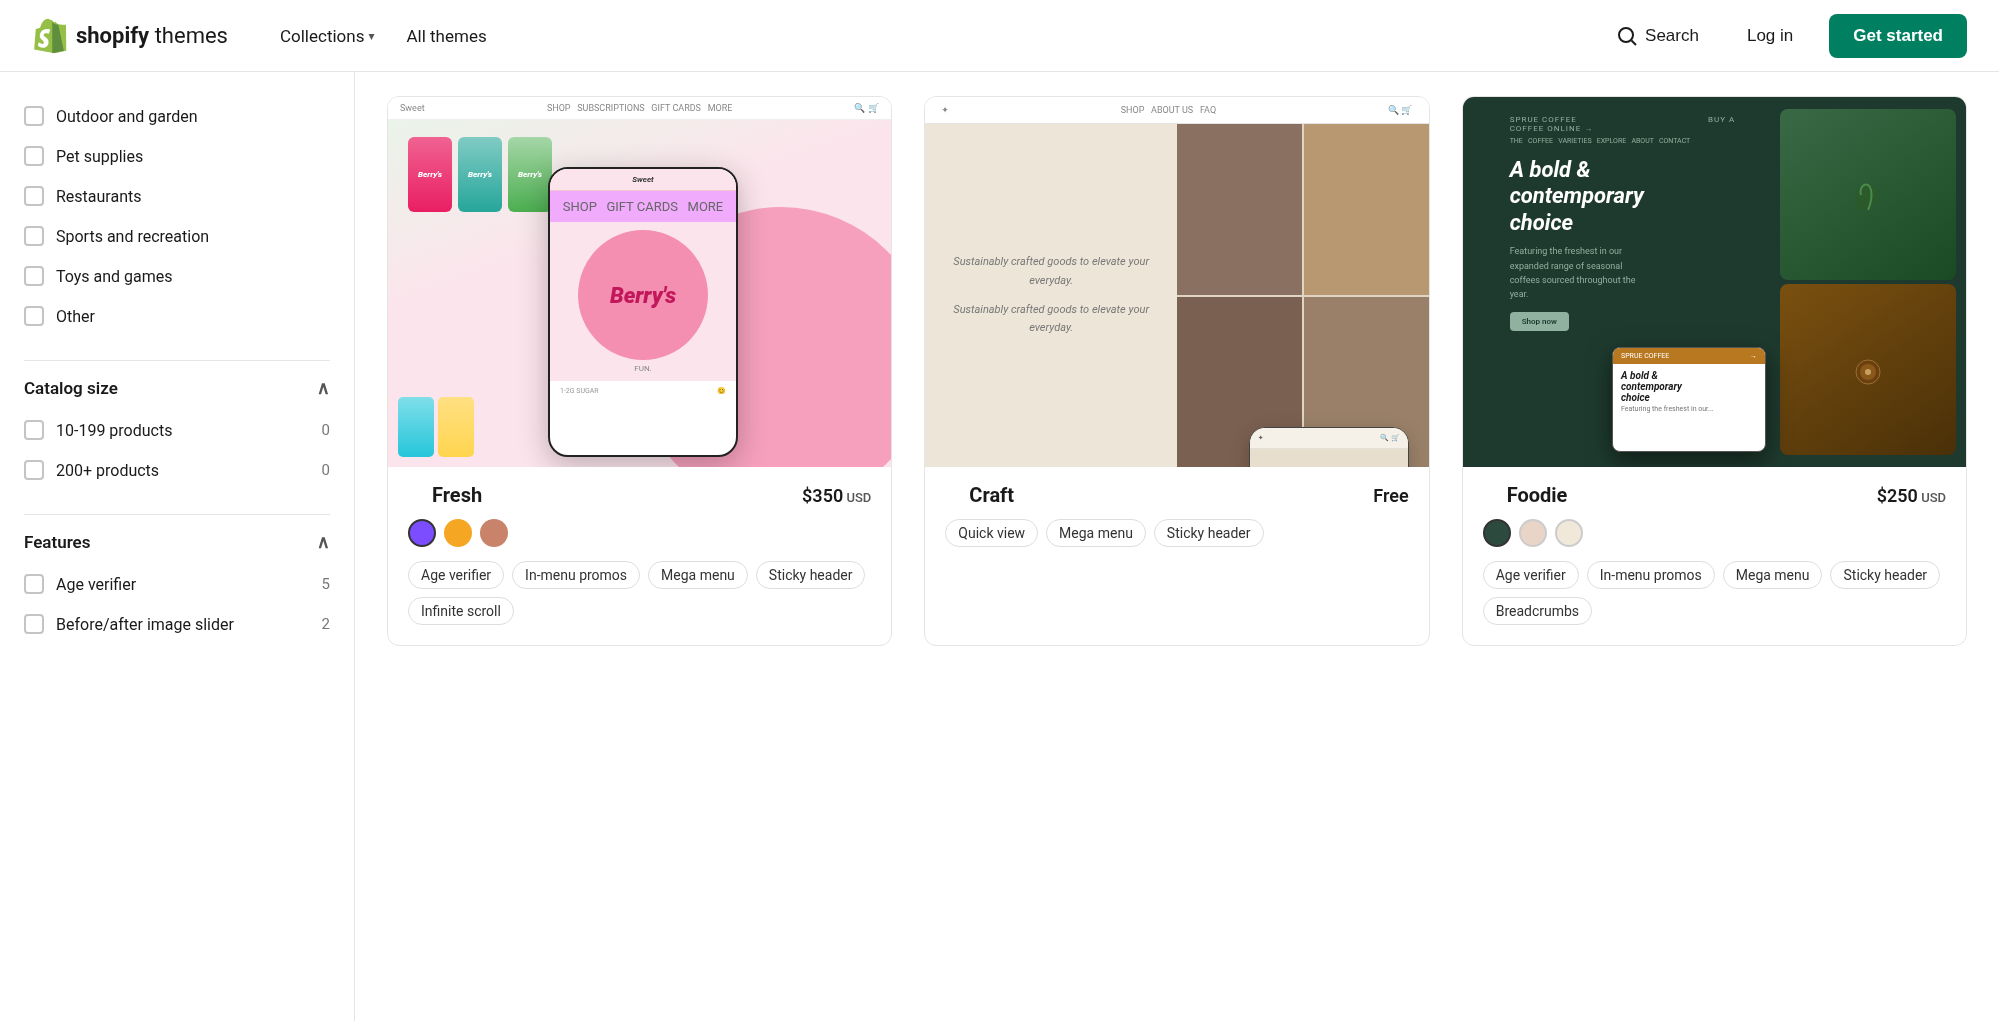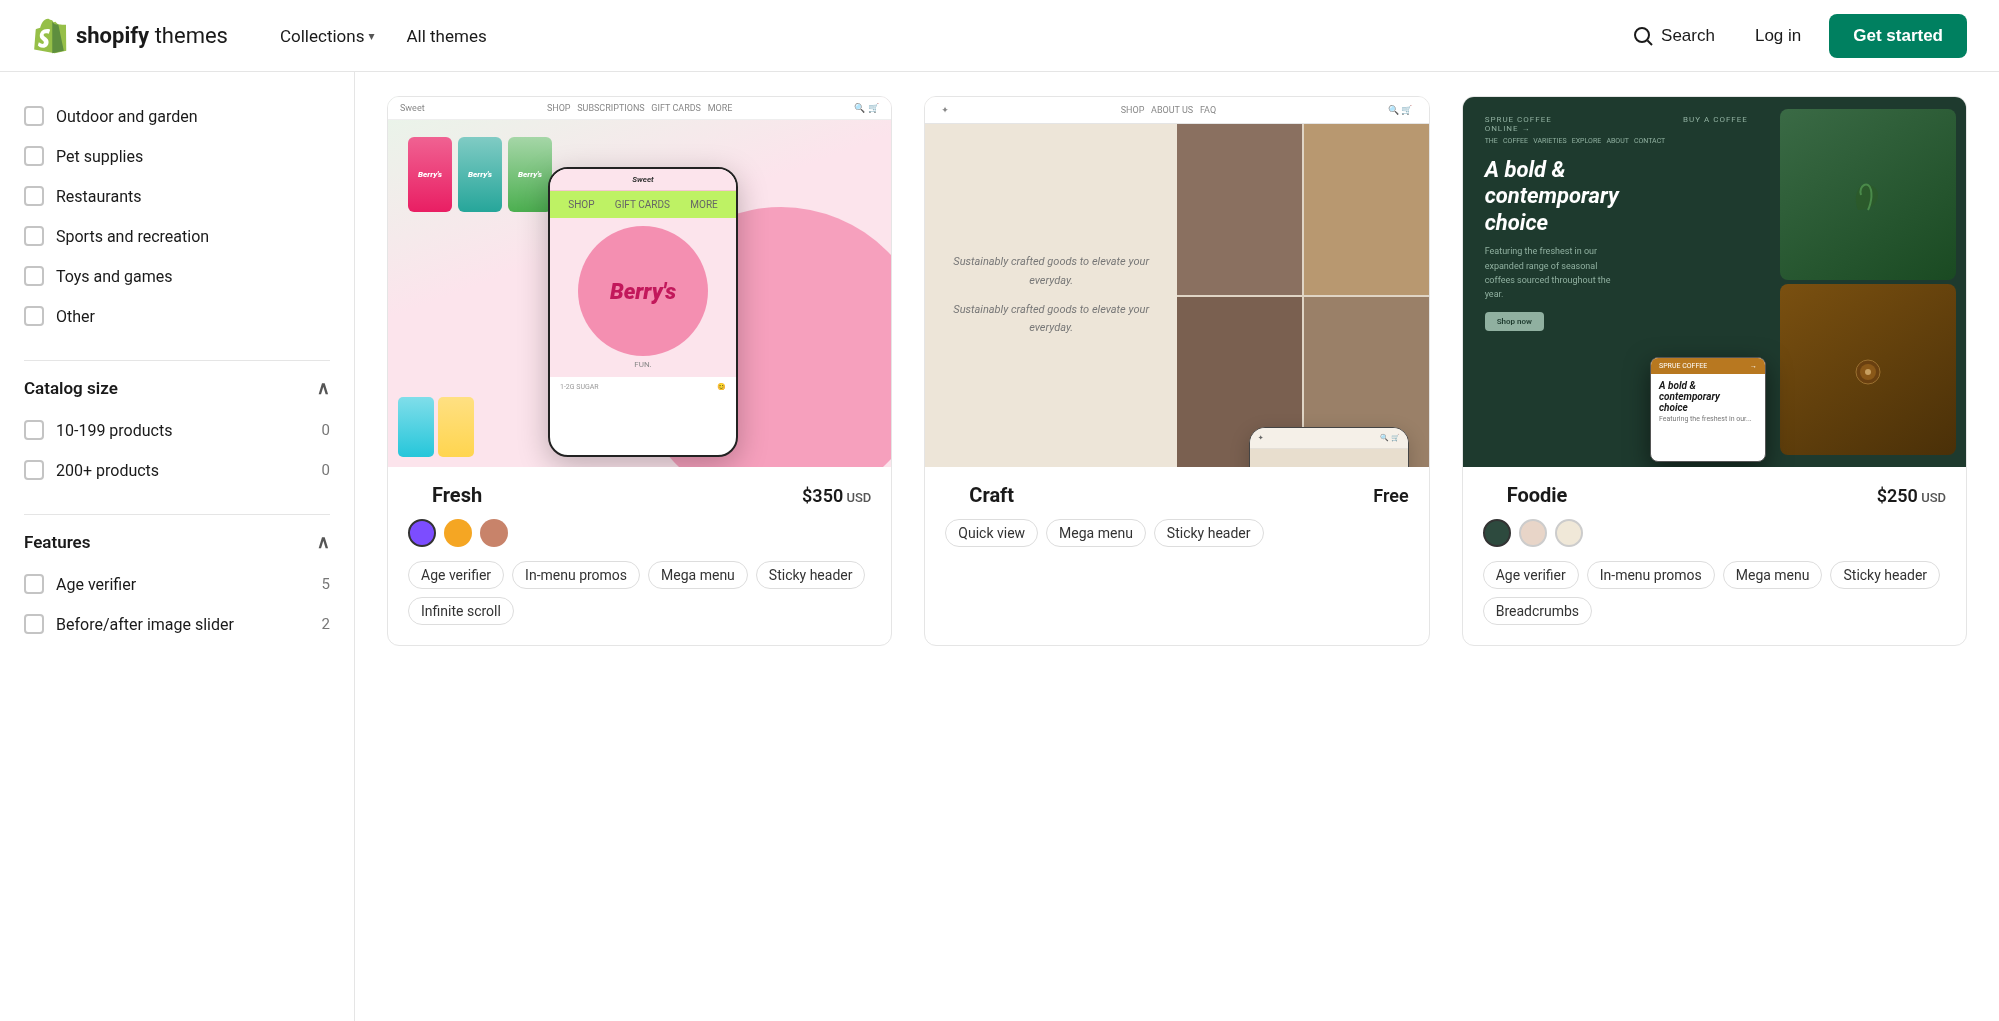--- a/index.html
+++ b/index.html
@@ -50,21 +50,21 @@
       font-size: 17px;
       color: #1a1a1a;
       cursor: pointer;
       border-radius: 6px;
       text-decoration: none;
     }
     .nav-chevron { font-size: 12px; color: #555; }
     .header-right {
       display: flex;
       align-items: center;
-      gap: 16px;
+      gap: 24px;
       justify-content: center;
     }
     .search-btn {
       display: flex;
       align-items: center;
       gap: 8px;
       font-size: 17px;
       color: #1a1a1a;
       cursor: pointer;
       padding: 8px 12px;
@@ -408,21 +408,21 @@
             <div style="position:absolute;bottom:-40px;right:-40px;width:300px;height:300px;background:#f48fb1;border-radius:50%;opacity:0.8;"></div>
 
             <div style="position:absolute;top:40px;left:20px;display:flex;gap:6px;z-index:3;">
               <div style="width:44px;height:75px;background:linear-gradient(180deg,#f06292,#e91e63);border-radius:6px;display:flex;align-items:center;justify-content:center;font-size:8px;font-style:italic;font-weight:900;color:#fff;">Berry's</div>
               <div style="width:44px;height:75px;background:linear-gradient(180deg,#80cbc4,#26a69a);border-radius:6px;display:flex;align-items:center;justify-content:center;font-size:8px;font-style:italic;font-weight:900;color:#fff;">Berry's</div>
               <div style="width:44px;height:75px;background:linear-gradient(180deg,#a5d6a7,#4caf50);border-radius:6px;display:flex;align-items:center;justify-content:center;font-size:8px;font-style:italic;font-weight:900;color:#fff;">Berry's</div>
             </div>
 
             <div style="position:absolute;bottom:10px;left:160px;width:190px;height:290px;background:#fff;border:2px solid #222;border-radius:20px;overflow:hidden;box-shadow:0 8px 30px rgba(0,0,0,0.25);z-index:4;">
               <div style="background:#fce4ec;padding:6px 10px;font-size:8px;font-style:italic;font-weight:700;text-align:center;color:#333;border-bottom:1px solid #f5c6d0;">Sweet</div>
-              <div style="background:#bef264;padding:8px;display:flex;justify-content:space-around;font-size:10px;color:#666;">
+              <div style="background:#f0abfc;padding:8px;display:flex;justify-content:space-around;font-size:13px;color:#666;">
                 <span>SHOP</span>
                   <span>GIFT CARDS</span>
                   <span>MORE</span>
               </div>
               <div style="background:#fce4ec;padding:8px;text-align:center;">
                 <div style="width:130px;height:130px;background:#f48fb1;border-radius:50%;margin:0 auto;display:flex;align-items:center;justify-content:center;">
                   <span style="font-size:22px;font-style:italic;font-weight:900;color:#c2185b;">Berry's</span>
                 </div>
                 <div style="font-size:8px;color:#888;margin-top:4px;">FUN.</div>
               </div>
@@ -514,21 +514,21 @@
             <span class="tag">Mega menu</span>
             <span class="tag">Sticky header</span>
           </div>
         </div>
       </div>
 
       <div class="theme-card">
         <div class="theme-preview">
           <div style="width:100%;height:100%;background:#1e3a2e;position:relative;overflow:hidden;display:flex;">
 
-            <div style="padding:18px 22px;flex:1;color:#fff;position:relative;z-index:2;">
+            <div style="padding:18px 16px;flex:1;color:#fff;position:relative;z-index:2;margin-left:31px;">
               <div style="font-size:8px;color:#90b0a0;text-transform:uppercase;letter-spacing:1px;margin-bottom:4px;">SPRUE COFFEE &nbsp;&nbsp;&nbsp;&nbsp;&nbsp;&nbsp;&nbsp;&nbsp;&nbsp;&nbsp;&nbsp;&nbsp;&nbsp;&nbsp;&nbsp;&nbsp;&nbsp;&nbsp;&nbsp;&nbsp;&nbsp;&nbsp;&nbsp;&nbsp;&nbsp;&nbsp;&nbsp;&nbsp;&nbsp;&nbsp;&nbsp;&nbsp;&nbsp;&nbsp;&nbsp;&nbsp;&nbsp;&nbsp;&nbsp;&nbsp;&nbsp;&nbsp; BUY A COFFEE ONLINE →</div>
               <div style="font-size:7px;color:#90b0a0;margin-bottom:12px;">THE &nbsp; COFFEE &nbsp; VARIETIES &nbsp; EXPLORE &nbsp; ABOUT &nbsp; CONTACT</div>
               <div style="font-size:22px;font-style:italic;font-weight:700;line-height:1.2;color:#fff;margin-bottom:8px;">A bold &amp;<br>contemporary<br>choice</div>
               <div style="font-size:9px;color:#90b0a0;line-height:1.6;max-width:140px;">Featuring the freshest in our expanded range of seasonal coffees sourced throughout the year.</div>
               <div style="margin-top:10px;padding:5px 12px;background:#90b0a0;color:#1e3a2e;font-size:8px;font-weight:600;border-radius:4px;display:inline-block;">Shop now</div>
             </div>
 
             <div style="display:flex;flex-direction:column;gap:4px;padding:12px 10px 12px 4px;width:190px;">
 
               <div style="flex:1;background:linear-gradient(145deg,#3a6a45,#1a4a22);border-radius:8px;overflow:hidden;position:relative;">
@@ -544,21 +544,21 @@
                 <div style="position:absolute;inset:0;display:flex;align-items:center;justify-content:center;">
                   <svg width="40" height="40" viewBox="0 0 40 40" fill="none">
                       <circle cx="20" cy="22" r="12" fill="#6a4010" stroke="#9a7030" stroke-width="1"></circle>
                       <ellipse cx="20" cy="22" rx="8" ry="8" fill="#8a5818"></ellipse>
                       <circle cx="20" cy="22" r="3" fill="#c8a060"></circle>
                     </svg>
                 </div>
               </div>
             </div>
 
-            <div style="position:absolute;right:200px;bottom:5px;width:116px;height:105px;background:#fff;border-radius:8px;border:1px solid #555;overflow:hidden;box-shadow:0 8px 24px rgba(0,0,0,0.5);z-index:5;">
+            <div style="position:absolute;right:200px;bottom:15px;width:154px;height:105px;background:#fff;border-radius:8px;border:1px solid #555;overflow:hidden;box-shadow:0 8px 24px rgba(0,0,0,0.5);z-index:5;">
               <div style="background:#b87820;padding:4px 8px;font-size:7px;color:#fff;display:flex;justify-content:space-between;">
                 <span>SPRUE COFFEE</span>
                   <span>→</span>
               </div>
               <div style="padding:6px 8px;">
                 <div style="font-size:10px;font-style:italic;font-weight:700;color:#1a1a1a;margin-bottom:2px;">A bold &amp;<br>contemporary<br>choice</div>
                 <div style="font-size:7px;color:#777;line-height:1.3;">Featuring the freshest in our...</div>
               </div>
             </div>
           </div>

